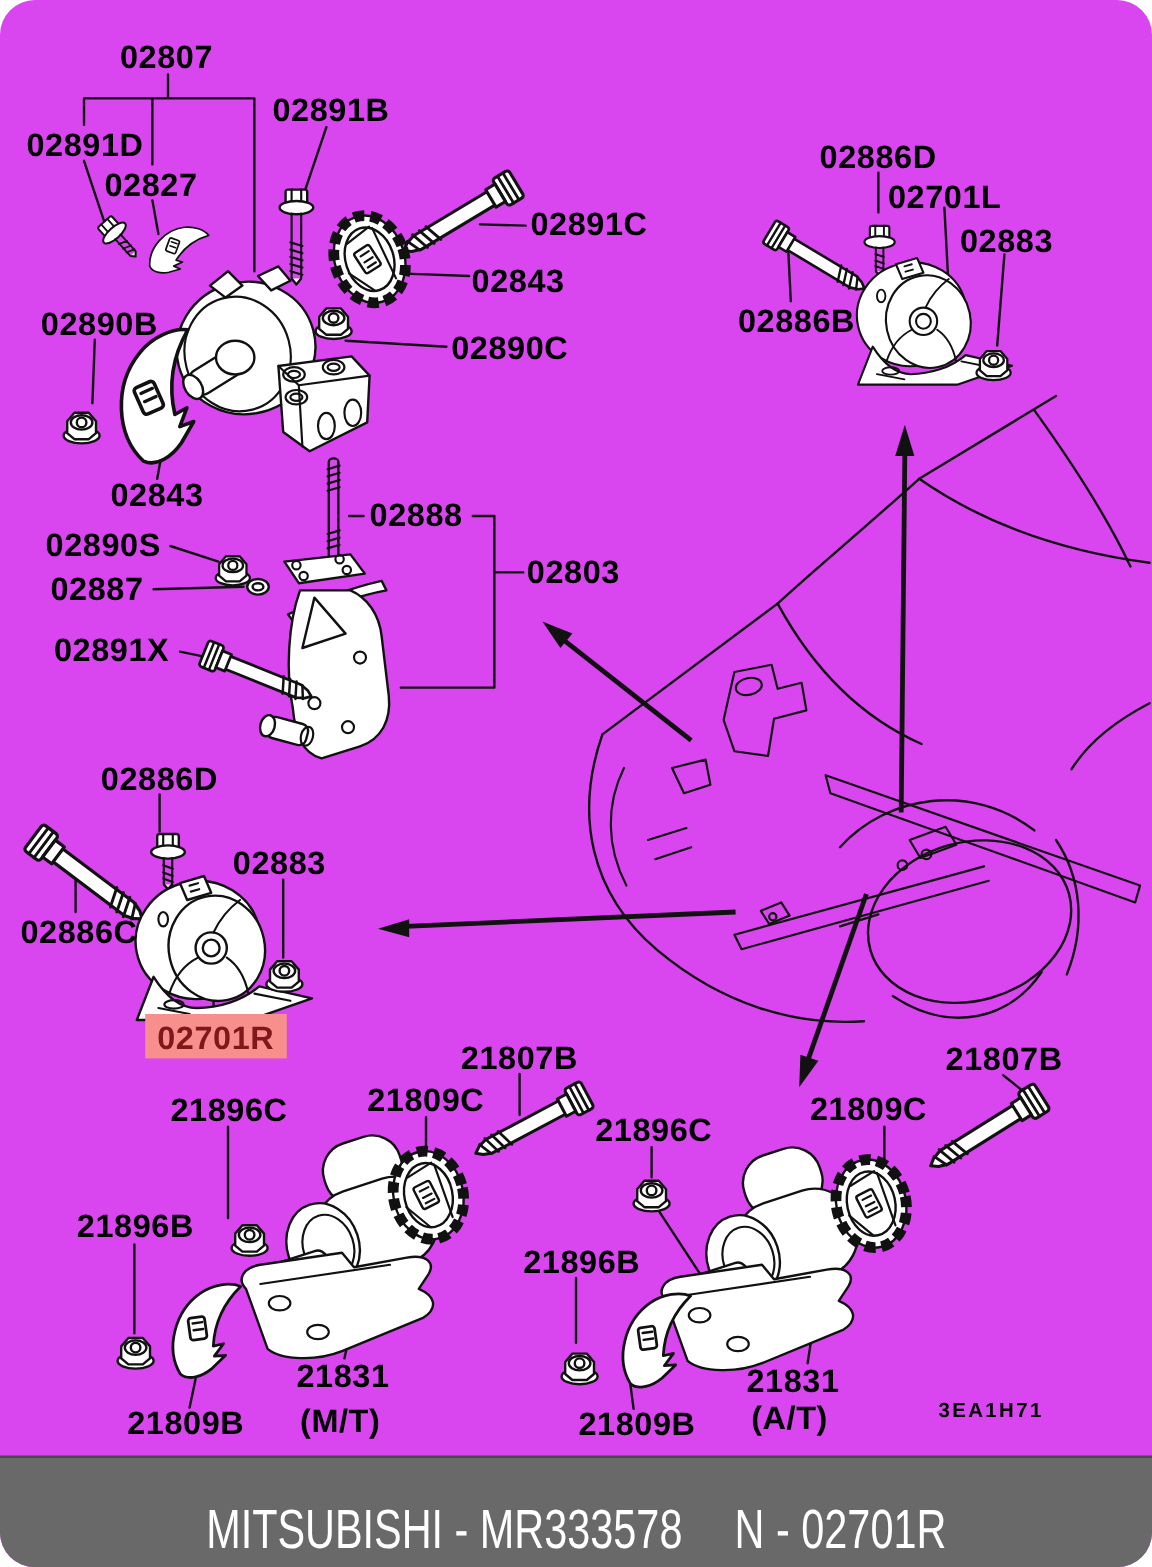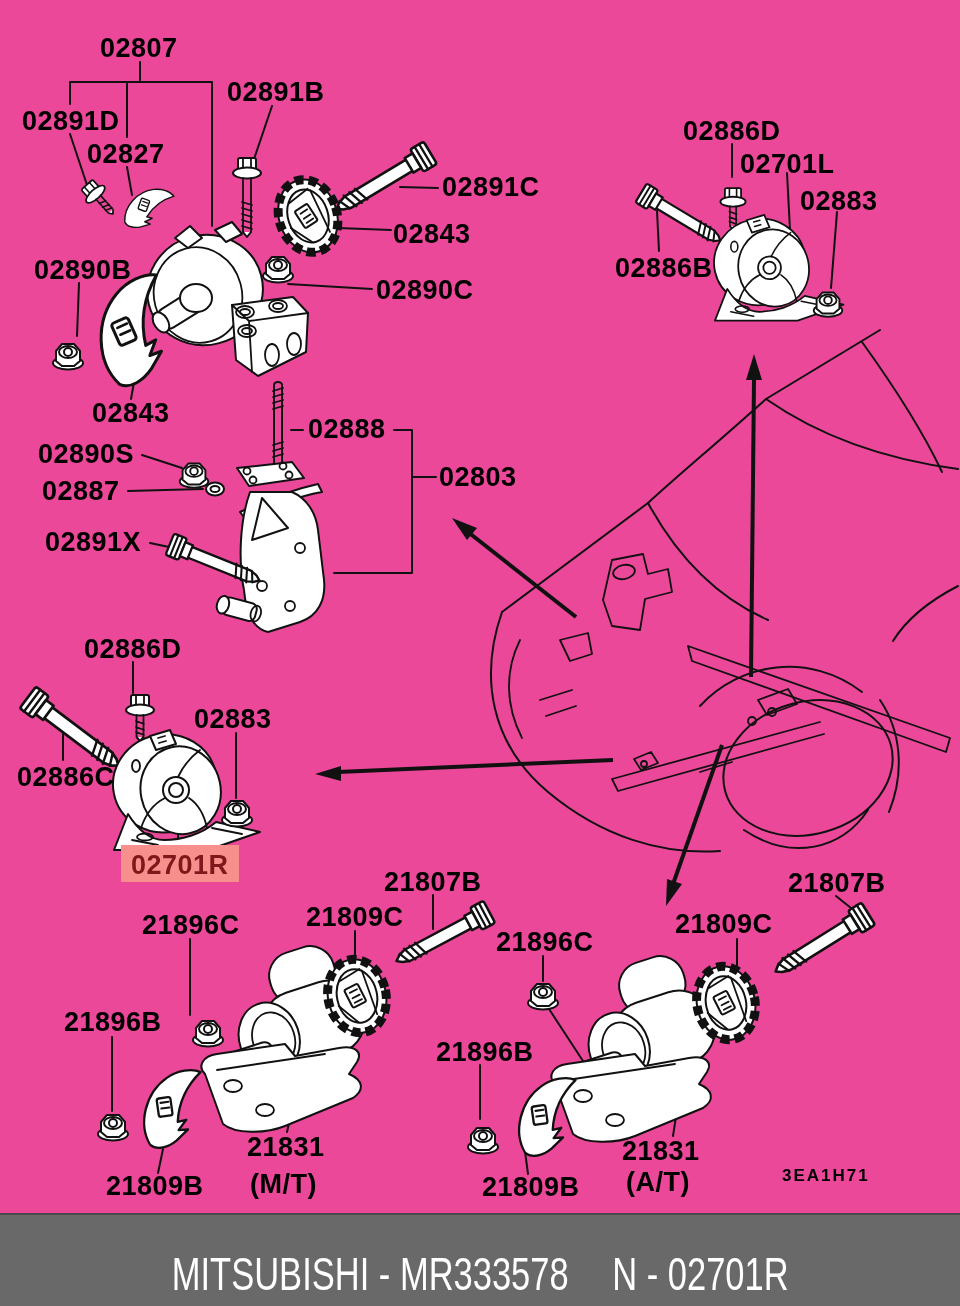--- a/index.html
+++ b/index.html
@@ -1,17 +1,17 @@
 <!DOCTYPE html>
 <html><head>
 <meta charset="utf-8">
 <style>
   html,body{margin:0;padding:0;background:#fff;}
-  .stage{position:relative;width:960px;height:1306px;background:#ec4899;overflow:hidden;
-         font-family:"Liberation Sans",sans-serif;}
+  .stage{position:relative;width:960px;height:1306px;background:#d946ef;overflow:hidden;
+         font-family:"Liberation Sans",sans-serif;border-radius:29px;}
   svg{position:absolute;left:0;top:0;}
   svg .ln{stroke:#111;stroke-width:2;fill:none;stroke-linecap:round;stroke-linejoin:round;}
   svg .thin{stroke:#111;stroke-width:1.8;fill:none;stroke-linecap:round;stroke-linejoin:round;}
   svg .wfill{fill:#fff;stroke:#111;stroke-width:2;stroke-linejoin:round;}
   svg .arrow{stroke:#111;stroke-width:4;fill:none;stroke-linecap:butt;}
   svg .ahead{fill:#111;stroke:none;}
   svg text.lbl{font-family:"Liberation Sans",sans-serif;font-weight:bold;font-size:27px;
                fill:#000;letter-spacing:0.5px;}
   svg text.code{font-family:"Liberation Sans",sans-serif;font-weight:bold;font-size:17px;
                fill:#000;letter-spacing:2px;}

